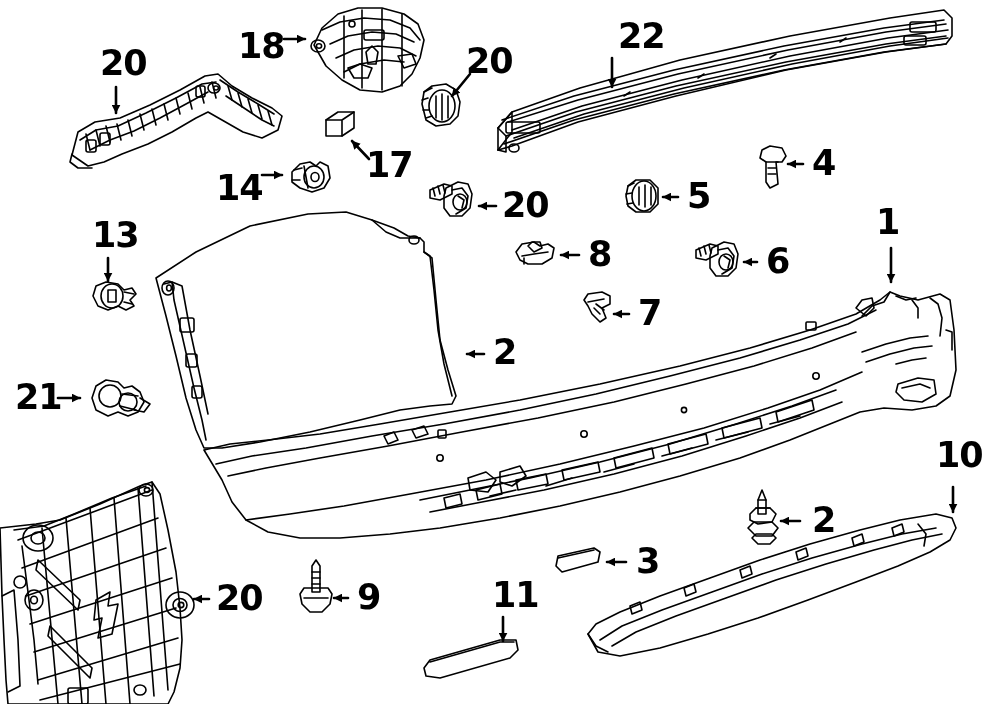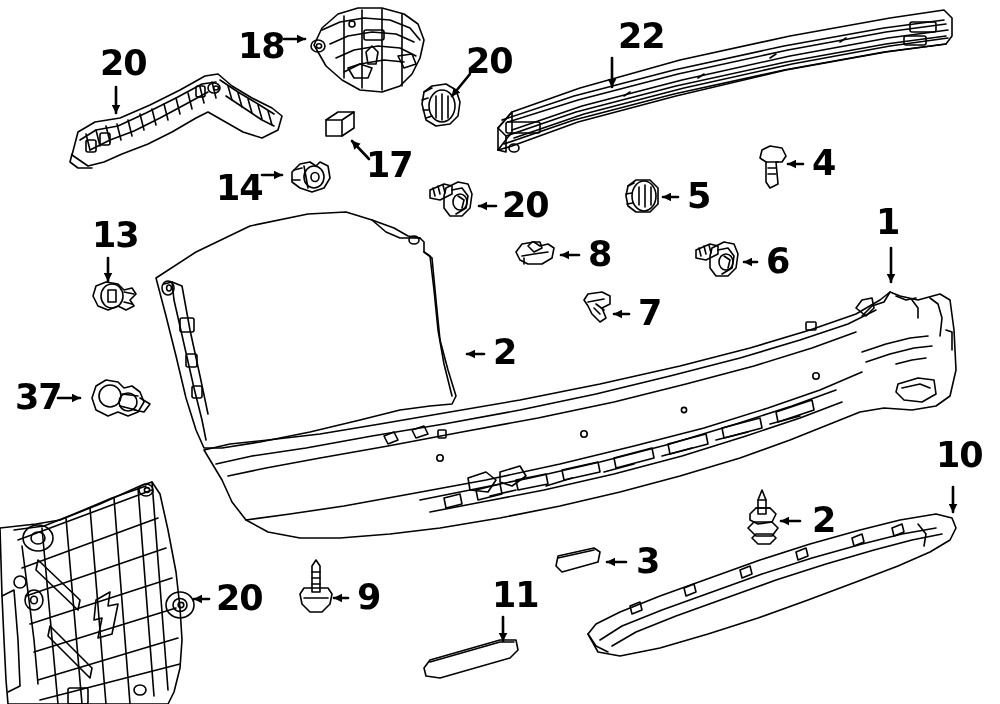--- a/index.html
+++ b/index.html
@@ -413,16 +413,16 @@
   <div class="callout-label" style="left:492px; top:578px;">11</div>
   <div class="callout-label" style="left:493px; top:335px;">2</div>
   <div class="callout-label" style="left:92px;  top:218px;">13</div>
   <div class="callout-label" style="left:216px; top:171px;">14</div>
   <div class="callout-label" style="left:502px; top:188px;">20</div>
   <div class="callout-label" style="left:466px; top:44px;">20</div>
   <div class="callout-label" style="left:366px; top:148px;">17</div>
   <div class="callout-label" style="left:238px; top:29px;">18</div>
   <div class="callout-label" style="left:100px; top:46px;">20</div>
   <div class="callout-label" style="left:216px; top:581px;">20</div>
-  <div class="callout-label" style="left:15px;  top:380px;">37</div>
+  <div class="callout-label" style="left:15px;  top:380px;">21</div>
   <div class="callout-label" style="left:618px; top:19px;">22</div>
 
 </div>
 
 </body></html>

